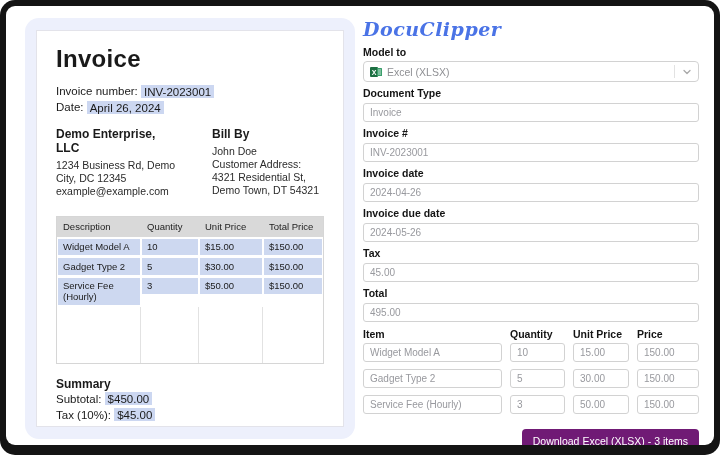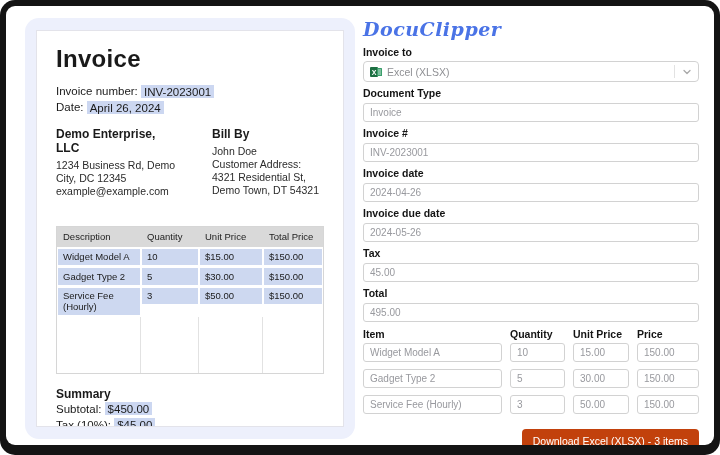--- a/index.html
+++ b/index.html
@@ -48,21 +48,21 @@
   .meta-line { font-size: 11.5px; line-height: 15px; margin-bottom: 1px; }
   .meta-line b { font-weight: normal; }
   .hl { background: #ccd7f1; padding: 0.5px 3px; }
   .addr-row { display: flex; margin-top: 12px; gap: 32px; }
   .addr-col-left { width: 124px; flex: none; }
   .addr-col-right { flex: 1; }
   .addr-heading { font-size: 12px; font-weight: bold; margin-bottom: 4px; }
   .addr-text { font-size: 10.5px; line-height: 13px; color: #2b2b2b; }
 
   .inv-table {
-    margin-top: 28px;
+    margin-top: 18px;
     border: 1px solid #d6d6d6;
     display: grid;
     grid-template-columns: 84px 58px 64px 1fr;
     font-size: 9.5px;
   }
   .inv-th {
     background: #d9d9d9;
     padding: 4px 6px 5px;
     font-weight: normal;
     color: #222;
@@ -129,21 +129,21 @@
     display: grid;
     grid-template-columns: 139px 55px 56px 1fr;
     column-gap: 8px;
     row-gap: 0;
     margin-top: 2px;
   }
   .items-grid .field-label { margin: 4px 0 3px; }
   .item-row-gap { height: 7px; }
   .btn-row { text-align: right; margin-top: 15px; }
   .download-btn {
-    background: #c2410c;
+    background: #701a75;
     color: #ffffff;
     border: none;
     border-radius: 4px;
     font-family: "Liberation Sans", sans-serif;
     font-size: 10.5px;
     padding: 6px 11px 7px;
     cursor: pointer;
   }
 </style>
 </head>
@@ -240,21 +240,21 @@
             <span class="hl">$45.00</span>
           </div>
 
         </div>
       </div>
     </div>
 
     <div class="export-panel">
       <div class="logo">DocuClipper</div>
 
-      <div class="field-label">Invoice to</div>
+      <div class="field-label">Model to</div>
       <div class="select-box">
         <svg class="excel" width="12" height="12" viewBox="0 0 12 12">
           <rect x="0" y="1" width="8" height="10" rx="1" fill="#1d6f42"></rect>
           <rect x="7" y="2" width="5" height="8" rx="0.5" fill="#3a9e6b"></rect>
           <line x1="8" y1="4" x2="11" y2="4" stroke="#ffffff" stroke-width="0.7"></line>
           <line x1="8" y1="6" x2="11" y2="6" stroke="#ffffff" stroke-width="0.7"></line>
           <line x1="8" y1="8" x2="11" y2="8" stroke="#ffffff" stroke-width="0.7"></line>
           <text x="4" y="8.6" font-size="7" font-family="Liberation Sans, sans-serif" font-weight="bold" fill="#ffffff" text-anchor="middle">X</text>
         </svg>
         <span class="sel-text">Excel (XLSX)</span>

